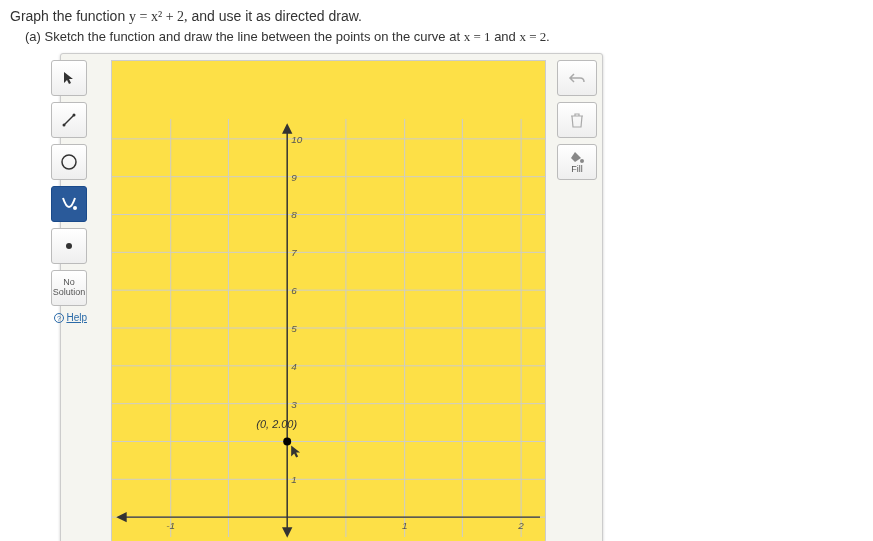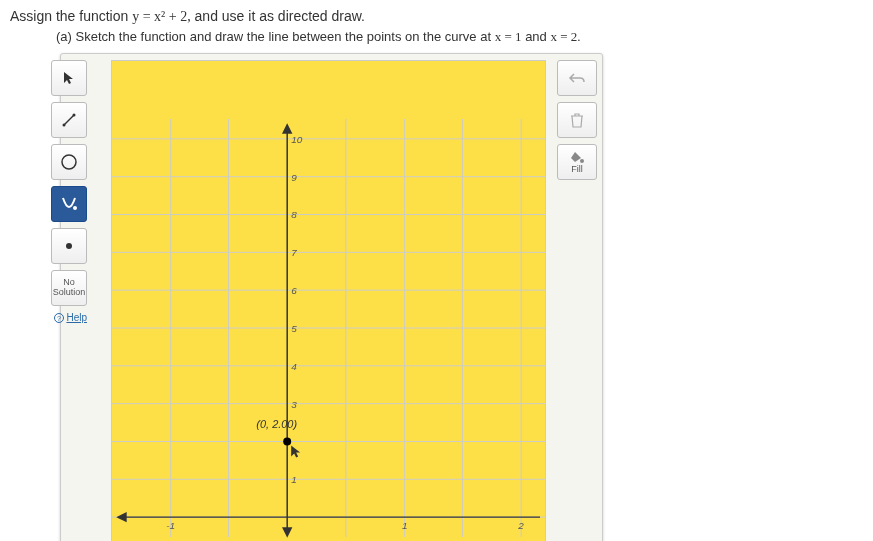--- a/index.html
+++ b/index.html
@@ -1,18 +1,18 @@
 <!DOCTYPE html>
 <html><head>
   <meta charset="utf-8">
   <style>
     * { box-sizing: border-box; margin: 0; padding: 0; }
     body { font-family: Arial, sans-serif; font-size: 13px; color: #333; background: #fff; width: 873px; height: 541px; position: relative; }
     .prompt { padding: 8px 10px 4px; font-size: 14px; }
-    .subprompt { padding: 0 56px 8px; font-size: 13px; }
+    .subprompt { padding: 0 25px 8px; font-size: 13px; }
     .italic { font-family: 'Times New Roman', serif; }
     .main-area { display: flex; flex-direction: row; padding: 0 0 0 60px; }
     .graph-panel { display: flex; background: #f5f5f0; border: 1px solid #ccc; border-radius: 3px; box-shadow: 0 1px 3px rgba(0,0,0,0.2); padding: 6px; position: relative; }
     .toolbar { display: flex; flex-direction: column; gap: 6px; width: 44px; padding-right: 24px; align-items: flex-end; }
     .tool-btn { width: 36px; height: 36px; background: linear-gradient(#fff,#eee); border: 1px solid #bbb; border-radius: 3px; display: flex; align-items: center; justify-content: center; cursor: pointer; font-size: 14px; }
     .tool-btn.selected { background: #2a5a9a; border-color: #1a4a8a; color: #fff; }
     .tool-btn.text { font-size: 9px; line-height: 1.1; text-align: center; color: #555; }
     .help-btn { font-size: 10px; color: #2a6aa8; text-decoration: underline; cursor: pointer; display:flex; align-items:center; gap:2px;}
     .grid-area { width: 435px; height: 536px; background: #fde047; border: 1px solid #ccc; position: relative; font-style: italic; }
     .grid-svg { width: 100%; height: 100%; }
@@ -23,21 +23,21 @@
     .footer-brand .wa2 { color: #c0392b; font-weight: bold; }
     .layers-panel { margin-left: 12px; width: 240px; }
     .layers-header { background: linear-gradient(#fff, #e8e8e8); border: 1px solid #ccc; padding: 8px 10px; font-weight: bold; font-size: 13px; border-radius: 3px 3px 0 0; display: flex; justify-content: space-between; align-items: center; }
     .layers-body { background: #fafafa; border: 1px solid #ccc; border-top: none; padding: 10px; font-size: 12px; color: #444; border-radius: 0 0 3px 3px; }
     .collapse-icon { font-size: 12px; color: #666; }
   </style>
 </head>
 <body>
 
 <div class="prompt">
-  <span>Assign the function  </span>
+  <span>Graph the function  </span>
   <span class="italic">y = x² + 2,</span>
   <span>  and use it as directed draw.</span>
 </div>
 <div class="subprompt">
   <span>(a) Sketch the function and draw the line between the points on the curve at  </span>
   <span class="italic">x = 1</span>
   <span>  and  </span>
   <span class="italic">x = 2.</span>
 </div>
 

